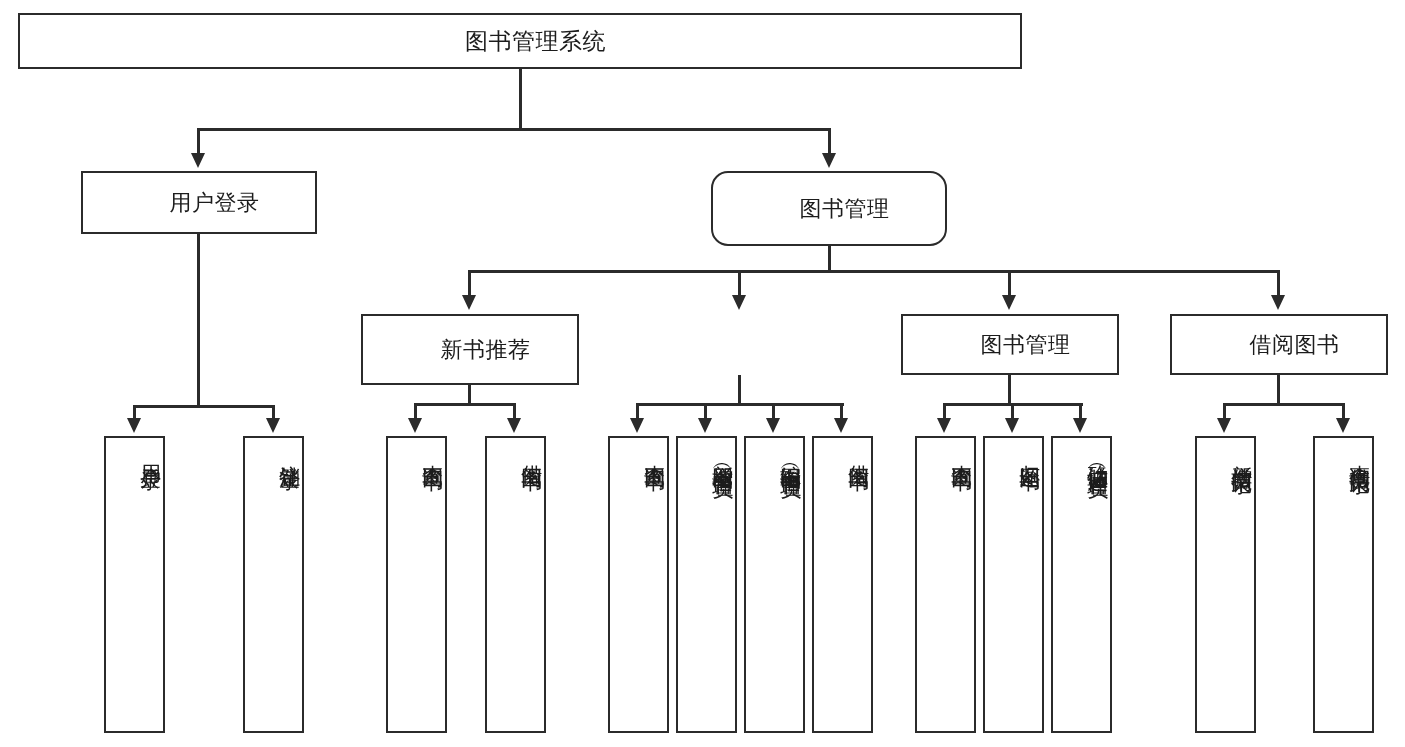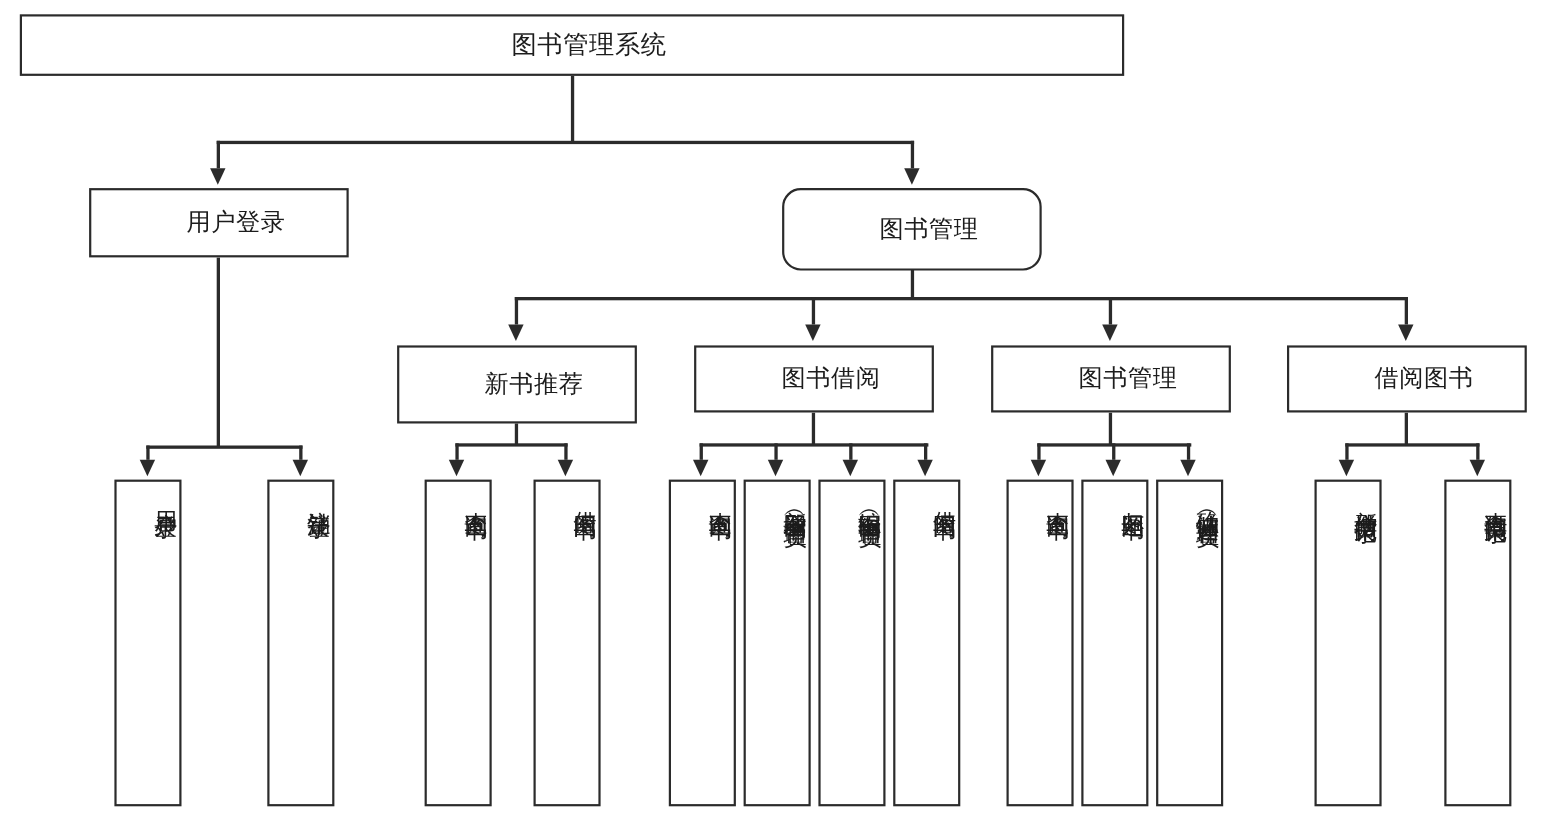--- a/index.html
+++ b/index.html
@@ -145,23 +145,20 @@
   <div class="node" style="left:81px;top:171px;width:236px;height:63px;">
     <span class="label">用户登录</span>
   </div>
   <div class="node" style="left:711px;top:171px;width:236px;height:75px;border-radius:17px;">
     <span class="label">图书管理</span>
   </div>
 
   <div class="node" style="left:361px;top:314px;width:218px;height:71px;">
     <span class="label">新书推荐</span>
   </div>
-  <div class="node" style="left:631px;top:314px;width:218px;height:61px;">
-    <span class="label">图书借阅</span>
-  </div>
   <div class="node" style="left:901px;top:314px;width:218px;height:61px;">
     <span class="label">图书管理</span>
   </div>
   <div class="node" style="left:1170px;top:314px;width:218px;height:61px;">
     <span class="label">借阅图书</span>
   </div>
 
   <div class="node leaf" style="left:104px;top:436px;width:61px;height:297px;">
     <span class="label">用户登录</span>
   </div>

